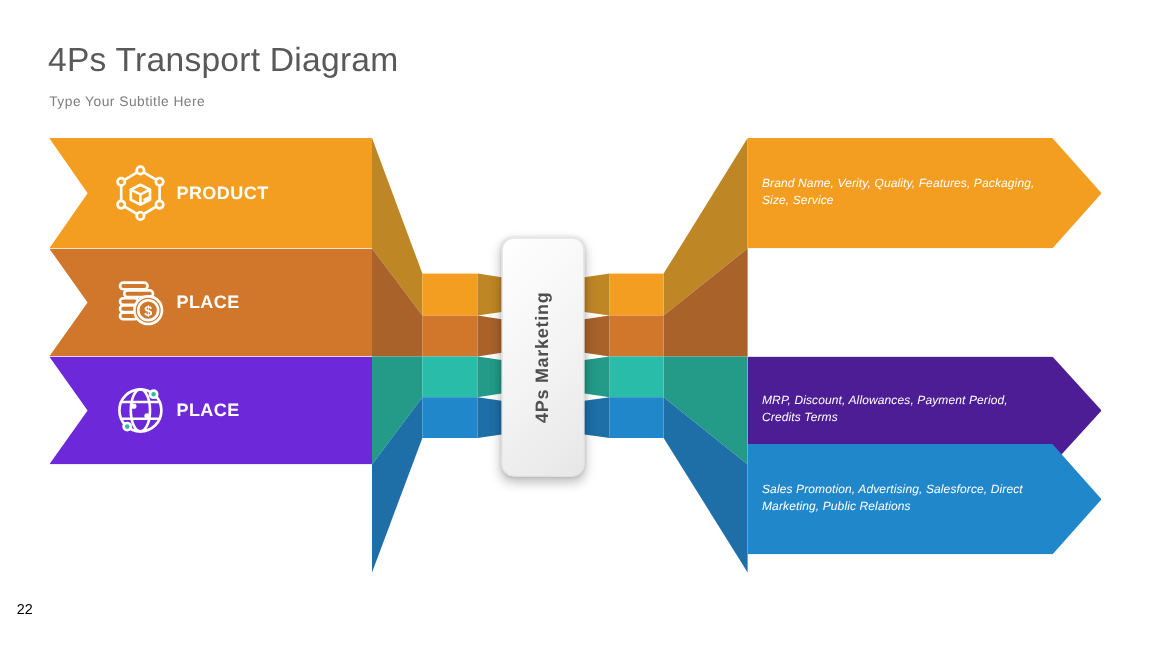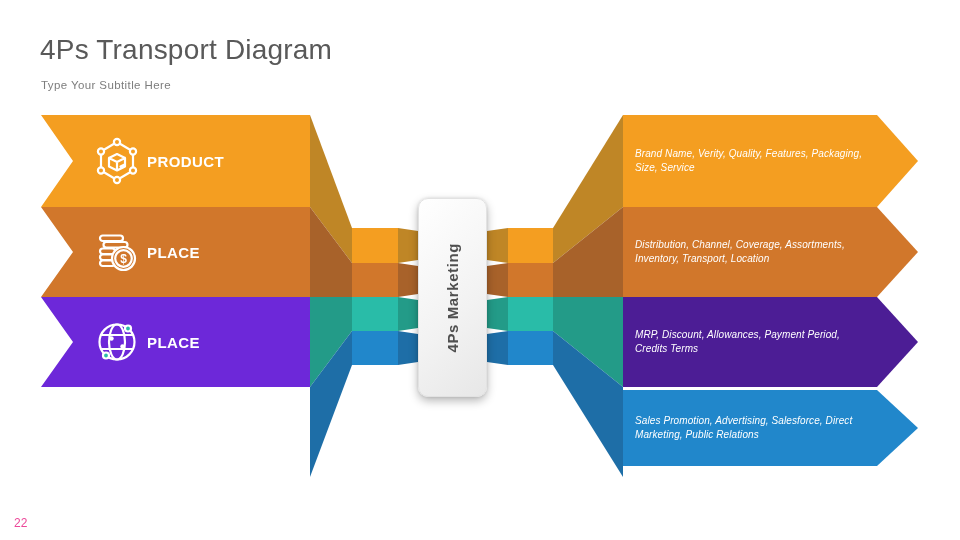--- a/index.html
+++ b/index.html
@@ -7,41 +7,41 @@
     position:relative;width:960px;height:540px;background:#ffffff;overflow:hidden;
     font-family:"Liberation Sans",sans-serif;
   }
   .page-title{
     position:absolute;left:40px;top:34px;font-size:28px;font-weight:500;color:#595959;letter-spacing:.2px;
   }
   .subtitle{
     position:absolute;left:41px;top:79px;font-size:11.5px;color:#7d7d7d;letter-spacing:.4px;text-align:center;
   }
   .page-number{
-    position:absolute;left:14px;top:516px;font-size:12px;color:#ec4899;
+    position:absolute;left:14px;top:501px;font-size:12px;color:#000000;
   }
   .connector-svg{position:absolute;left:0;top:0;z-index:1;pointer-events:none;}
   .banner{position:absolute;z-index:2;display:flex;align-items:center;color:#fff;}
   .banner-left{
     left:41px;width:269px;
     clip-path:polygon(0 0,100% 0,100% 100%,0 100%,32px 50%);
     gap:6px;padding-left:52px;box-sizing:border-box;
   }
   .banner-left .label{font-size:15px;font-weight:bold;letter-spacing:.4px;}
   .banner-left .icon{width:48px;height:48px;flex:0 0 48px;}
   .banner-right{
     left:623px;width:295px;
     clip-path:polygon(0 0,254px 0,100% 50%,254px 100%,0 100%);
     box-sizing:border-box;padding:0 48px 0 12px;
   }
   .banner-right .desc{font-size:10px;line-height:1.38;letter-spacing:.1px;font-style:italic;}
   .row0{top:115px;height:92px;}
   .row1{top:207px;height:90px;}
   .row2{top:297px;height:90px;}
-  .row3{top:390px;height:76px;}
+  .row3{top:370px;height:92px;}
   .center-pill{
     position:absolute;z-index:3;left:418px;top:198px;width:69px;height:199px;
     border-radius:10px;border:1px solid #e2e2e2;box-sizing:border-box;
     background:linear-gradient(135deg,#ffffff 0%,#f3f3f3 55%,#e7e7e7 100%);
     box-shadow:0 4px 10px rgba(0,0,0,.28),0 0 3px rgba(0,0,0,.12);
     display:flex;align-items:center;justify-content:center;
   }
   .center-pill .vlabel{
     writing-mode:vertical-rl;transform:rotate(180deg);
     font-size:15px;font-weight:bold;color:#4f4f4f;letter-spacing:.6px;white-space:nowrap;
@@ -128,23 +128,20 @@
       <circle cx="29.5" cy="28.5" r="2.2" fill="#ffffff" stroke="none"></circle>
       <circle cx="18.5" cy="20.5" r="2.2" fill="#ffffff" stroke="none"></circle>
     </svg>
     <span class="label">PLACE</span>
   </div>
 
 
   <div class="banner banner-right row0" style="background-color: rgb(244, 158, 33);">
     <div class="desc">Brand Name, Verity, Quality, Features, Packaging, Size, Service</div>
   </div>
-  <div class="banner banner-right row1" style="background-color: rgb(209, 119, 43);">
-    <div class="desc">Distribution, Channel, Coverage, Assortments, Inventory, Transport, Location</div>
-  </div>
   <div class="banner banner-right row2" style="background-color: #4c1d95;">
     <div class="desc">MRP, Discount, Allowances, Payment Period, Credits Terms</div>
   </div>
   <div class="banner banner-right row3" style="background-color: rgb(33, 135, 203);">
     <div class="desc">Sales Promotion, Advertising, Salesforce, Direct Marketing, Public Relations</div>
   </div>
 
   <div class="center-pill">
     <span class="vlabel">4Ps Marketing</span>
   </div>

